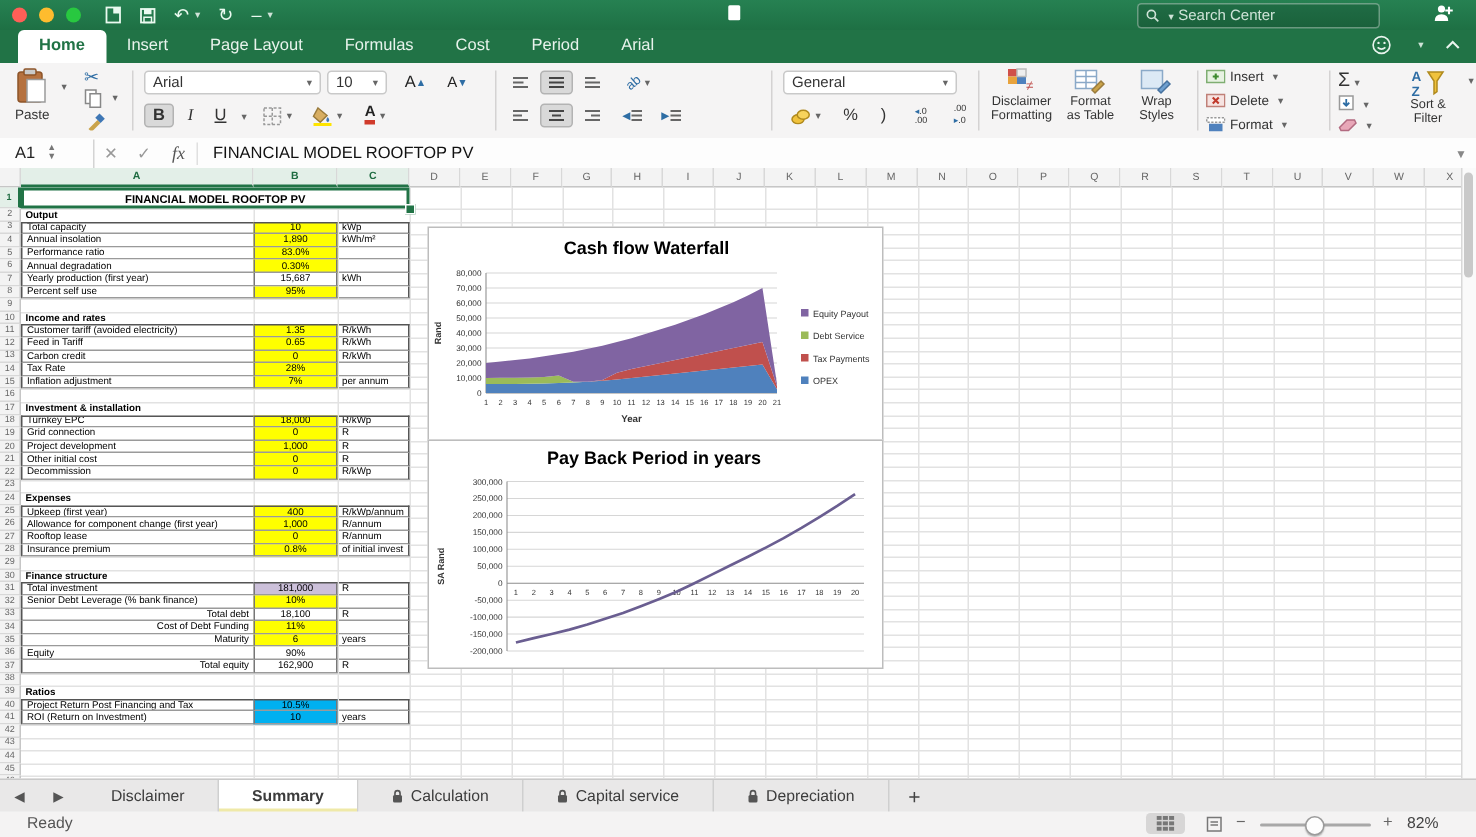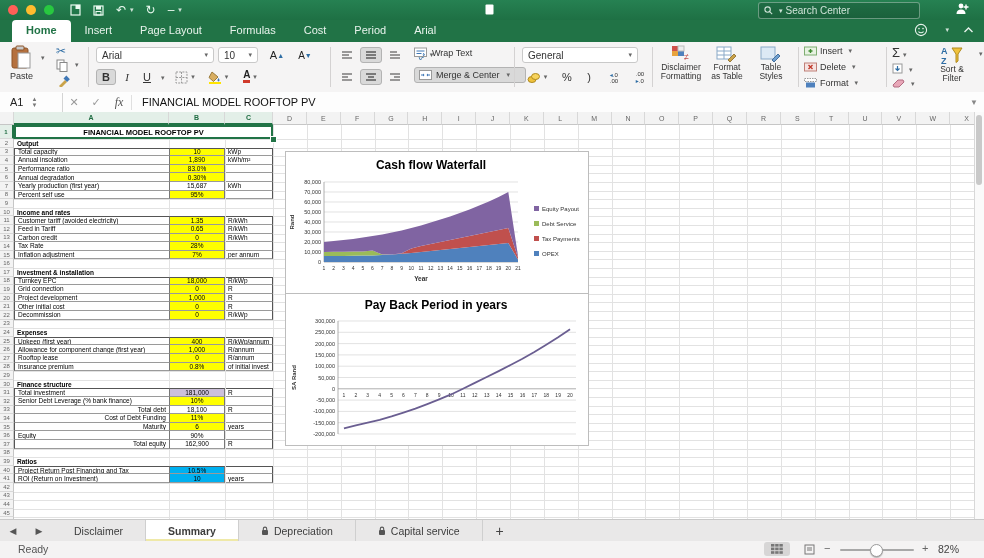--- a/index.html
+++ b/index.html
@@ -287,38 +287,20 @@
           <svg width="9" height="10" viewBox="0 0 9 10">
             <g stroke="#666" stroke-width="1.2">
               <line x1="1" y1="2" x2="8" y2="2"></line>
               <line x1="1" y1="5" x2="8" y2="5"></line>
               <line x1="1" y1="8" x2="8" y2="8"></line>
             </g>
           </svg>
         </div>
     </div>
 
-    <div class="rgroup" style="left:414px;width:128px;">
-      <div style="position:absolute;left:0;top:5px;display:flex;align-items:center;gap:4px;">
-        <svg width="14" height="11" viewBox="0 0 14 11">
-            <rect x="0.5" y="1" width="12" height="8.5" fill="#fff" stroke="#9a9a9a"></rect>
-            <path d="M2.5 4 h8 M2.5 6.5 h5 M9 6.5 q2 0 1 2 l-1.2 -0.6" fill="none" stroke="#3f77b5" stroke-width="1"></path>
-          </svg>
-        <span class="lbl">Wrap Text</span>
-      </div>
-      <div class="btn pressed" style="position:absolute;left:0;top:25px;width:112px;justify-content:flex-start;gap:4px;padding:0 4px;">
-        <svg width="13" height="10" viewBox="0 0 13 10">
-            <rect x="0.5" y="0.5" width="12" height="9" fill="#fff" stroke="#9a9a9a"></rect>
-            <path d="M2 5 h3 M11 5 h-3" stroke="#3f77b5" stroke-width="1.2"></path>
-            <path d="M4 3.5 L5.5 5 L4 6.5Z M9 3.5 L7.5 5 L9 6.5Z" fill="#3f77b5"></path>
-          </svg>
-        <span class="lbl">Merge &amp; Center</span>
-          <span class="drop">▾</span>
-      </div>
-    </div>
     <div class="rsep" style="left:514px;"></div>
 
     <div class="rgroup" style="left:520px;width:128px;">
       <div class="btn" style="position:absolute;left:2px;top:5px;width:116px;justify-content:space-between;padding:0 5px;background:#fff;">
         <span class="lbl" style="font-size:10px;">General</span>
           <span class="drop">▾</span>
       </div>
       <div class="btn flat" style="position:absolute;left:2px;top:27px;width:30px;">
         <svg width="14" height="11" viewBox="0 0 14 11">
             <ellipse cx="5" cy="7.5" rx="4" ry="3" fill="#f0c23c" stroke="#b08a1e"></ellipse>
@@ -356,21 +338,21 @@
             <line x1="8" y1="2" x2="8" y2="14" stroke="#8aa9c8"></line>
             <path d="M12 15 L18 9 L20 11 L14 17Z" fill="#caa34a" stroke="#9a7b3c"></path>
           </svg>
         <div class="biglbl"><span>Format</span><br><span>as Table</span></div>
       </div>
       <div style="position:absolute;left:92px;top:3px;width:42px;text-align:center;">
         <svg width="22" height="18" viewBox="0 0 22 18" style="margin:0 auto;">
             <rect x="1" y="2" width="14" height="12" fill="#dce9f5" stroke="#8aa9c8"></rect>
             <path d="M12 15 L18 9 L20 11 L14 17Z" fill="#6fa0d0" stroke="#46719e"></path>
           </svg>
-        <div class="biglbl"><span>Table</span><br><span>Styles</span></div>
+        <div class="biglbl"><span>Wrap</span><br><span>Styles</span></div>
       </div>
     </div>
     <div class="rsep" style="left:798px;"></div>
 
     <div class="rgroup" style="left:804px;width:78px;">
       <div style="position:absolute;left:0;top:4px;display:flex;align-items:center;gap:3px;">
         <svg width="13" height="10" viewBox="0 0 13 10">
             <rect x="0.5" y="1" width="12" height="8" fill="#e7f2e2" stroke="#7fae72"></rect>
             <path d="M6.5 3 v4 M4.5 5 h4" stroke="#3d8a2f" stroke-width="1.4"></path>
           </svg>
@@ -792,28 +774,35 @@
           <span>Disclaimer</span>
         </div>
         <div class="stab active">
           <span>Summary</span>
         </div>
         <div class="stab">
           <svg width="8" height="10" viewBox="0 0 8 10">
             <rect x="1" y="4" width="6" height="5" rx="1" fill="#555"></rect>
             <path d="M2.3 4 V2.8 a1.7 1.7 0 0 1 3.4 0 V4" fill="none" stroke="#555" stroke-width="1.1"></path>
           </svg>
-          <span>Depreciation</span>
+          <span>Calculation</span>
         </div>
         <div class="stab">
           <svg width="8" height="10" viewBox="0 0 8 10">
             <rect x="1" y="4" width="6" height="5" rx="1" fill="#555"></rect>
             <path d="M2.3 4 V2.8 a1.7 1.7 0 0 1 3.4 0 V4" fill="none" stroke="#555" stroke-width="1.1"></path>
           </svg>
           <span>Capital service</span>
+        </div>
+        <div class="stab">
+          <svg width="8" height="10" viewBox="0 0 8 10">
+            <rect x="1" y="4" width="6" height="5" rx="1" fill="#555"></rect>
+            <path d="M2.3 4 V2.8 a1.7 1.7 0 0 1 3.4 0 V4" fill="none" stroke="#555" stroke-width="1.1"></path>
+          </svg>
+          <span>Depreciation</span>
         </div>
       </span>
     <span class="addtab">+</span>
   </div>
 
   <div id="statusbar">
     <span id="ready">Ready</span>
     <span class="viewbtn active" style="left:764px;">
       <svg width="12" height="10" viewBox="0 0 12 10">
           <g fill="#777">

